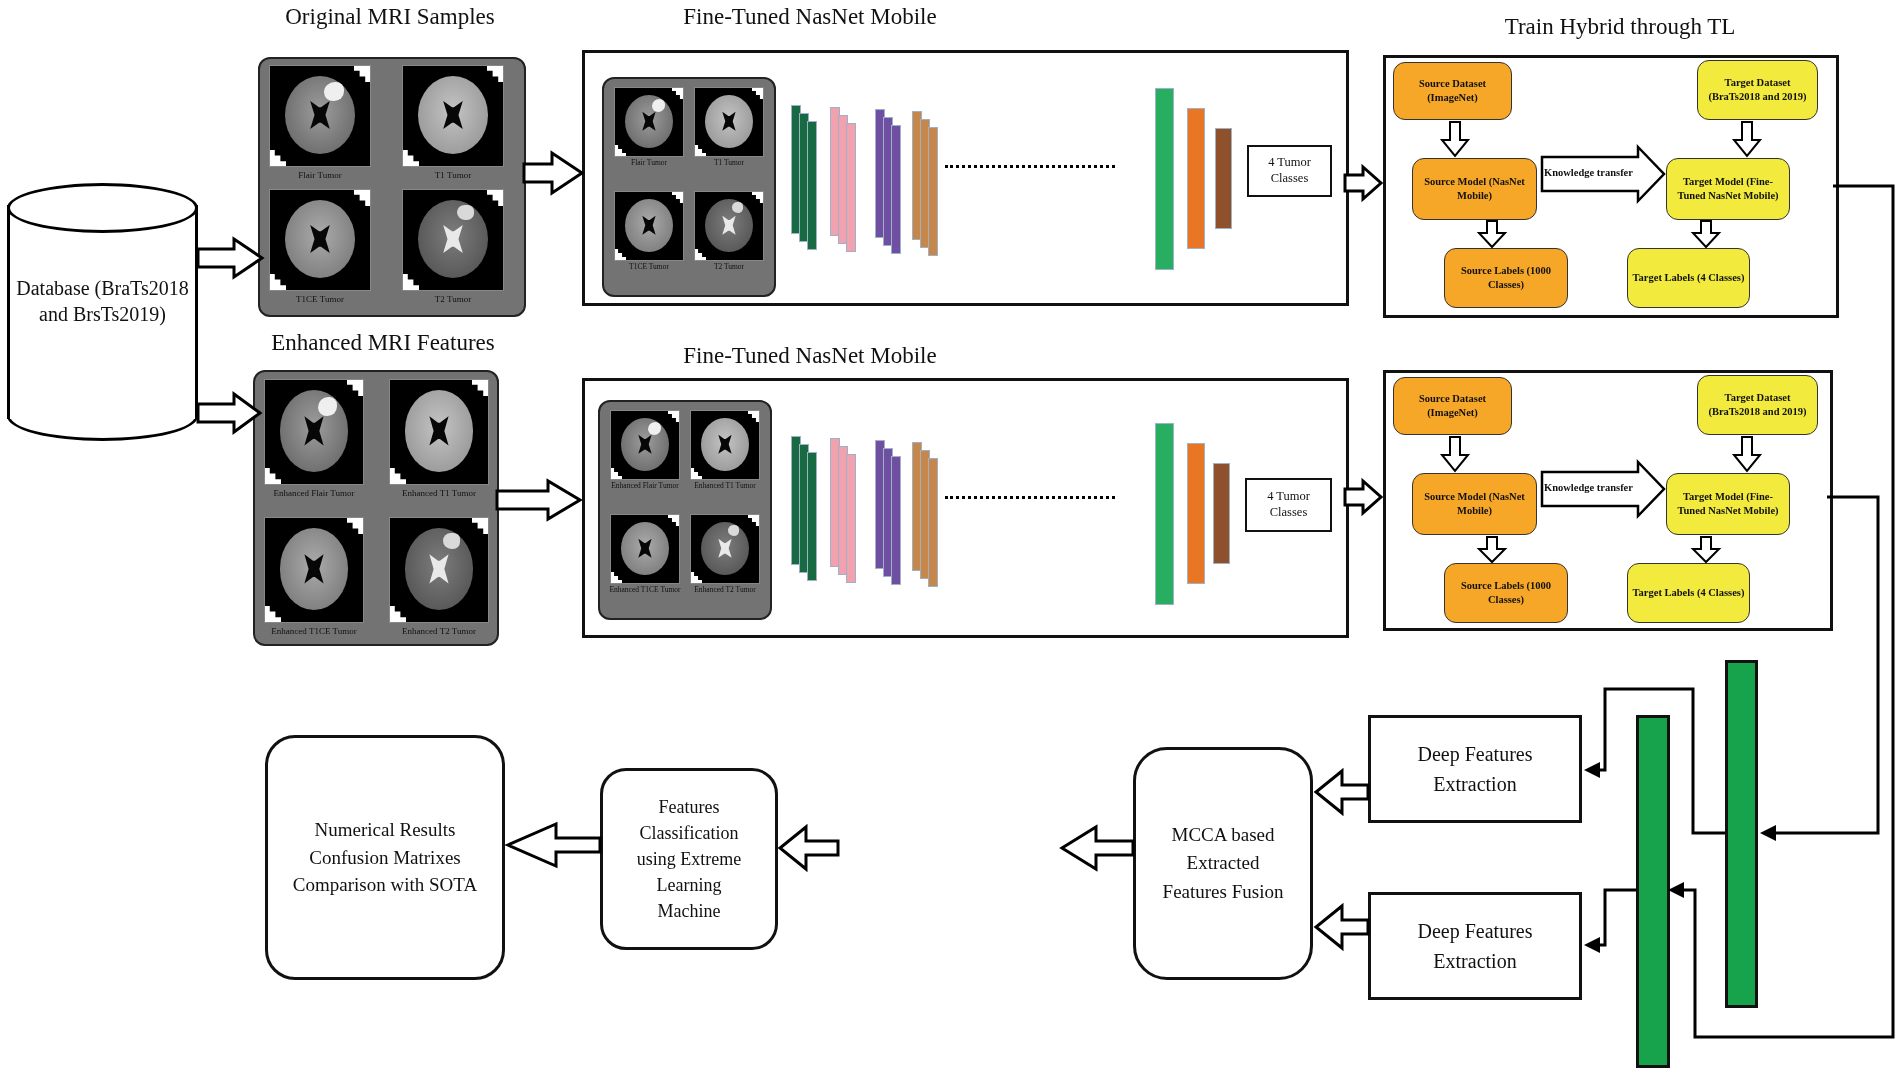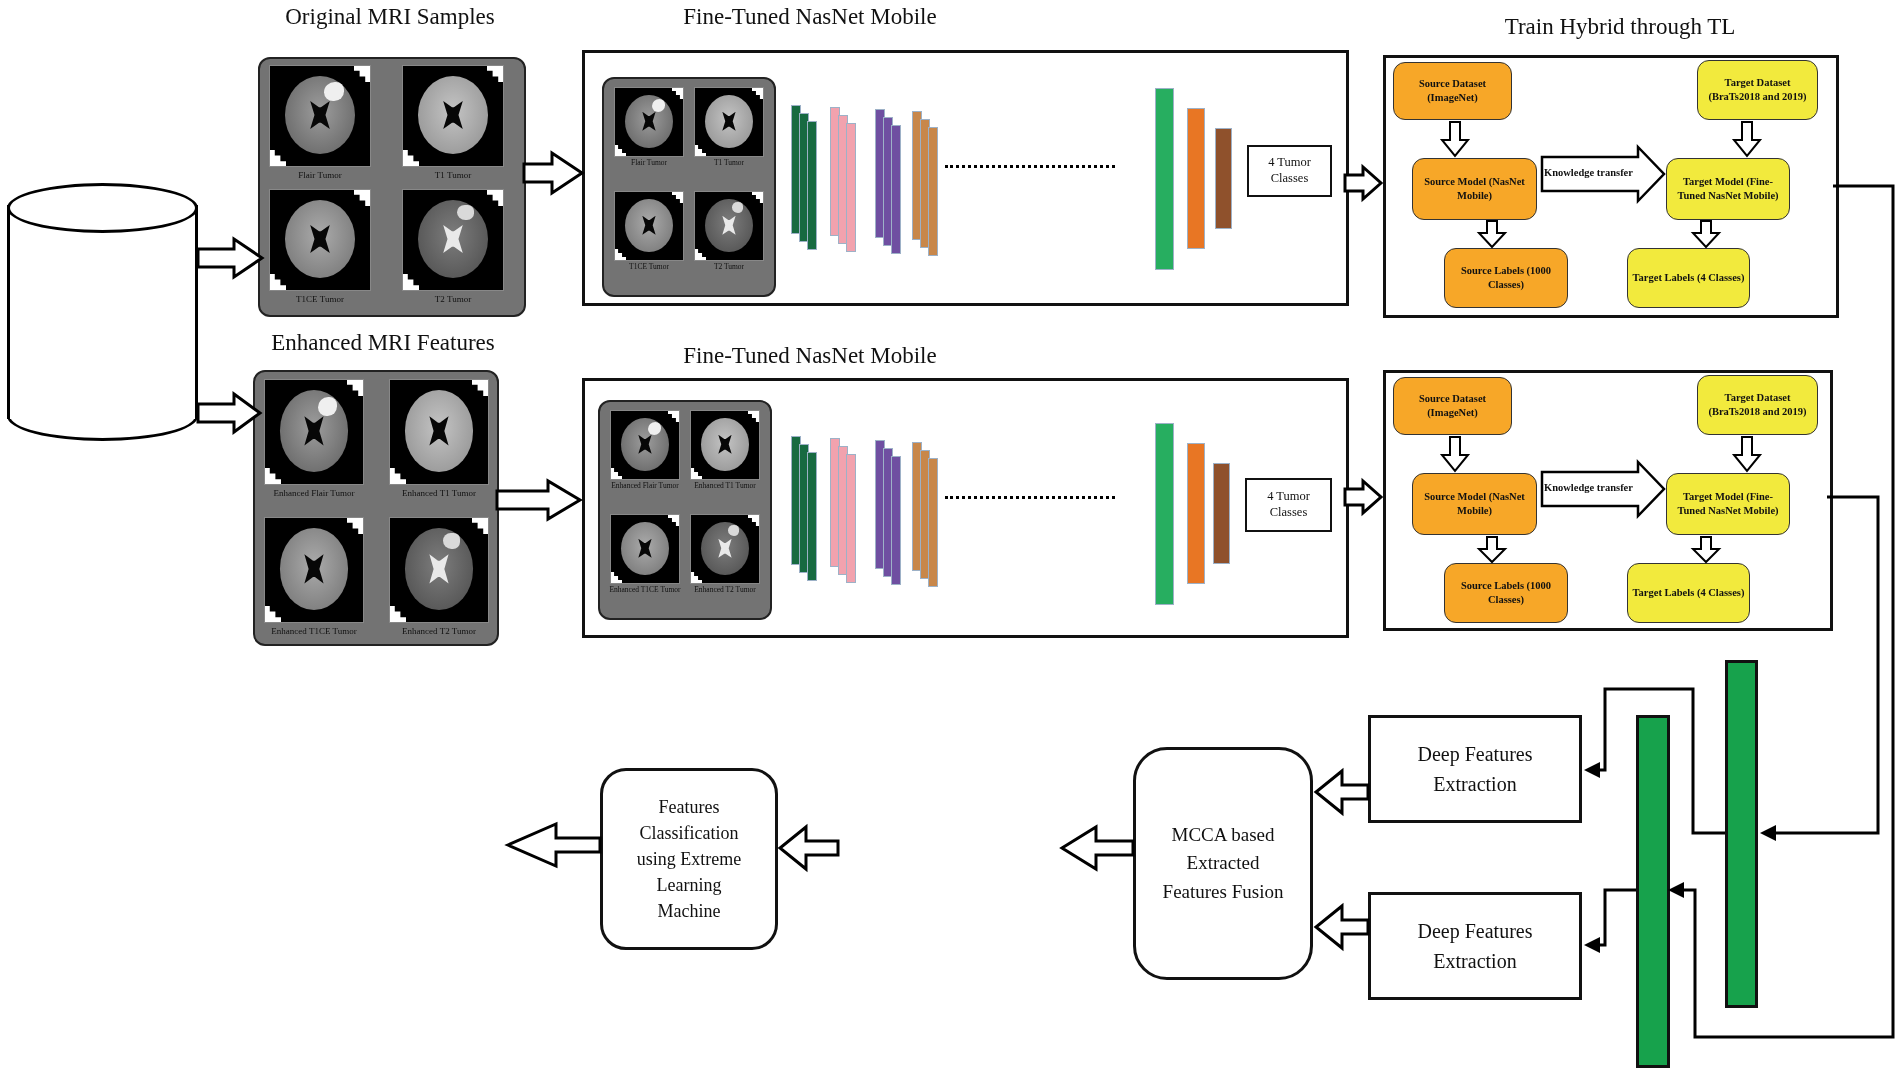--- a/index.html
+++ b/index.html
@@ -124,20 +124,21 @@
   <div class="title" style="left:240px;top:4px;width:300px;">Original MRI Samples</div>
   <div class="title" style="left:660px;top:4px;width:300px;">Fine-Tuned NasNet Mobile</div>
   <div class="title" style="left:1450px;top:14px;width:340px;">Train Hybrid through TL</div>
   <div class="title" style="left:233px;top:330px;width:300px;">Enhanced MRI Features</div>
   <div class="title" style="left:660px;top:343px;width:300px;">Fine-Tuned NasNet Mobile</div>
 
   <div class="db">
     <div class="bot"></div>
     <div class="mid"></div>
     <div class="top"></div>
+    <div class="lbl">Database (BraTs2018 and BrsTs2019)</div>
   </div>
 
   <div class="panel g-orig" style="left:258px;top:57px;width:264px;height:256px;">
     <div class="cell" style="left:9px;top:6px;" data-modality="flair">
       <div class="mri">
           <div class="brain"></div>
           <div class="step-bl"></div>
           <div class="step-tr"></div>
         </div>
       <div class="slabel">Flair Tumor</div>
@@ -336,20 +337,23 @@
 
   <div class="bigpanel" style="left:1383px;top:370px;width:444px;height:255px;"></div>
   <div class="tl-box tl-orange" style="left:1393px;top:377px;width:119px;height:58px;">Source Dataset (ImageNet)</div>
   <div class="tl-box tl-yellow" style="left:1697px;top:375px;width:121px;height:60px;">Target Dataset (BraTs2018 and 2019)</div>
   <div class="tl-box tl-orange" style="left:1412px;top:473px;width:125px;height:62px;">Source Model (NasNet Mobile)</div>
   <div class="tl-box tl-yellow" style="left:1666px;top:473px;width:124px;height:62px;">Target Model (Fine-Tuned NasNet Mobile)</div>
   <div class="tl-box tl-orange" style="left:1444px;top:563px;width:124px;height:60px;">Source Labels (1000 Classes)</div>
   <div class="tl-box tl-yellow" style="left:1627px;top:563px;width:123px;height:60px;">Target Labels (4 Classes)</div>
   <div class="kt-label" style="left:1544px;top:482px;width:94px;">Knowledge transfer</div>
 
+  <div class="flowbox" style="left:265px;top:735px;width:240px;height:245px;border-radius:30px;font-size:19px;line-height:1.45;">
+    <div class="fb-text" style="width:205px;">Numerical Results Confusion Matrixes Comparison with SOTA</div>
+  </div>
   <div class="flowbox" style="left:600px;top:768px;width:178px;height:182px;border-radius:26px;font-size:18px;line-height:1.45;">
     <div class="fb-text" style="width:120px;">Features Classification using Extreme Learning Machine</div>
   </div>
   <div class="flowbox" style="left:1133px;top:747px;width:180px;height:233px;border-radius:34px;font-size:19px;line-height:1.5;">
     <div class="fb-text" style="width:140px;">MCCA based Extracted Features Fusion</div>
   </div>
   <div class="flowbox" style="left:1368px;top:715px;width:214px;height:108px;border-radius:0;font-size:20px;line-height:1.5;">
     <div class="fb-text" style="width:160px;">Deep Features Extraction</div>
   </div>
   <div class="flowbox" style="left:1368px;top:892px;width:214px;height:108px;border-radius:0;font-size:20px;line-height:1.5;">

